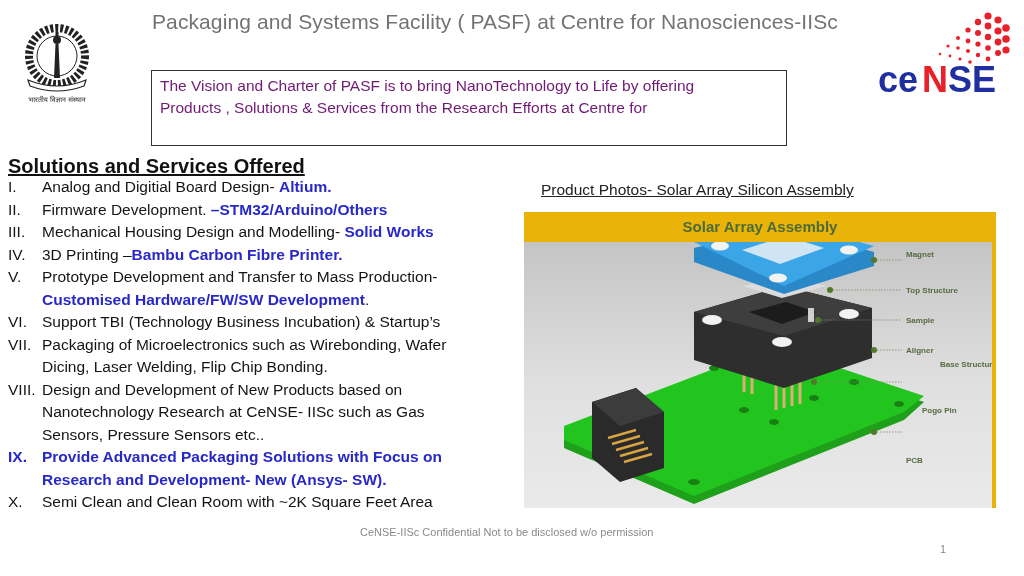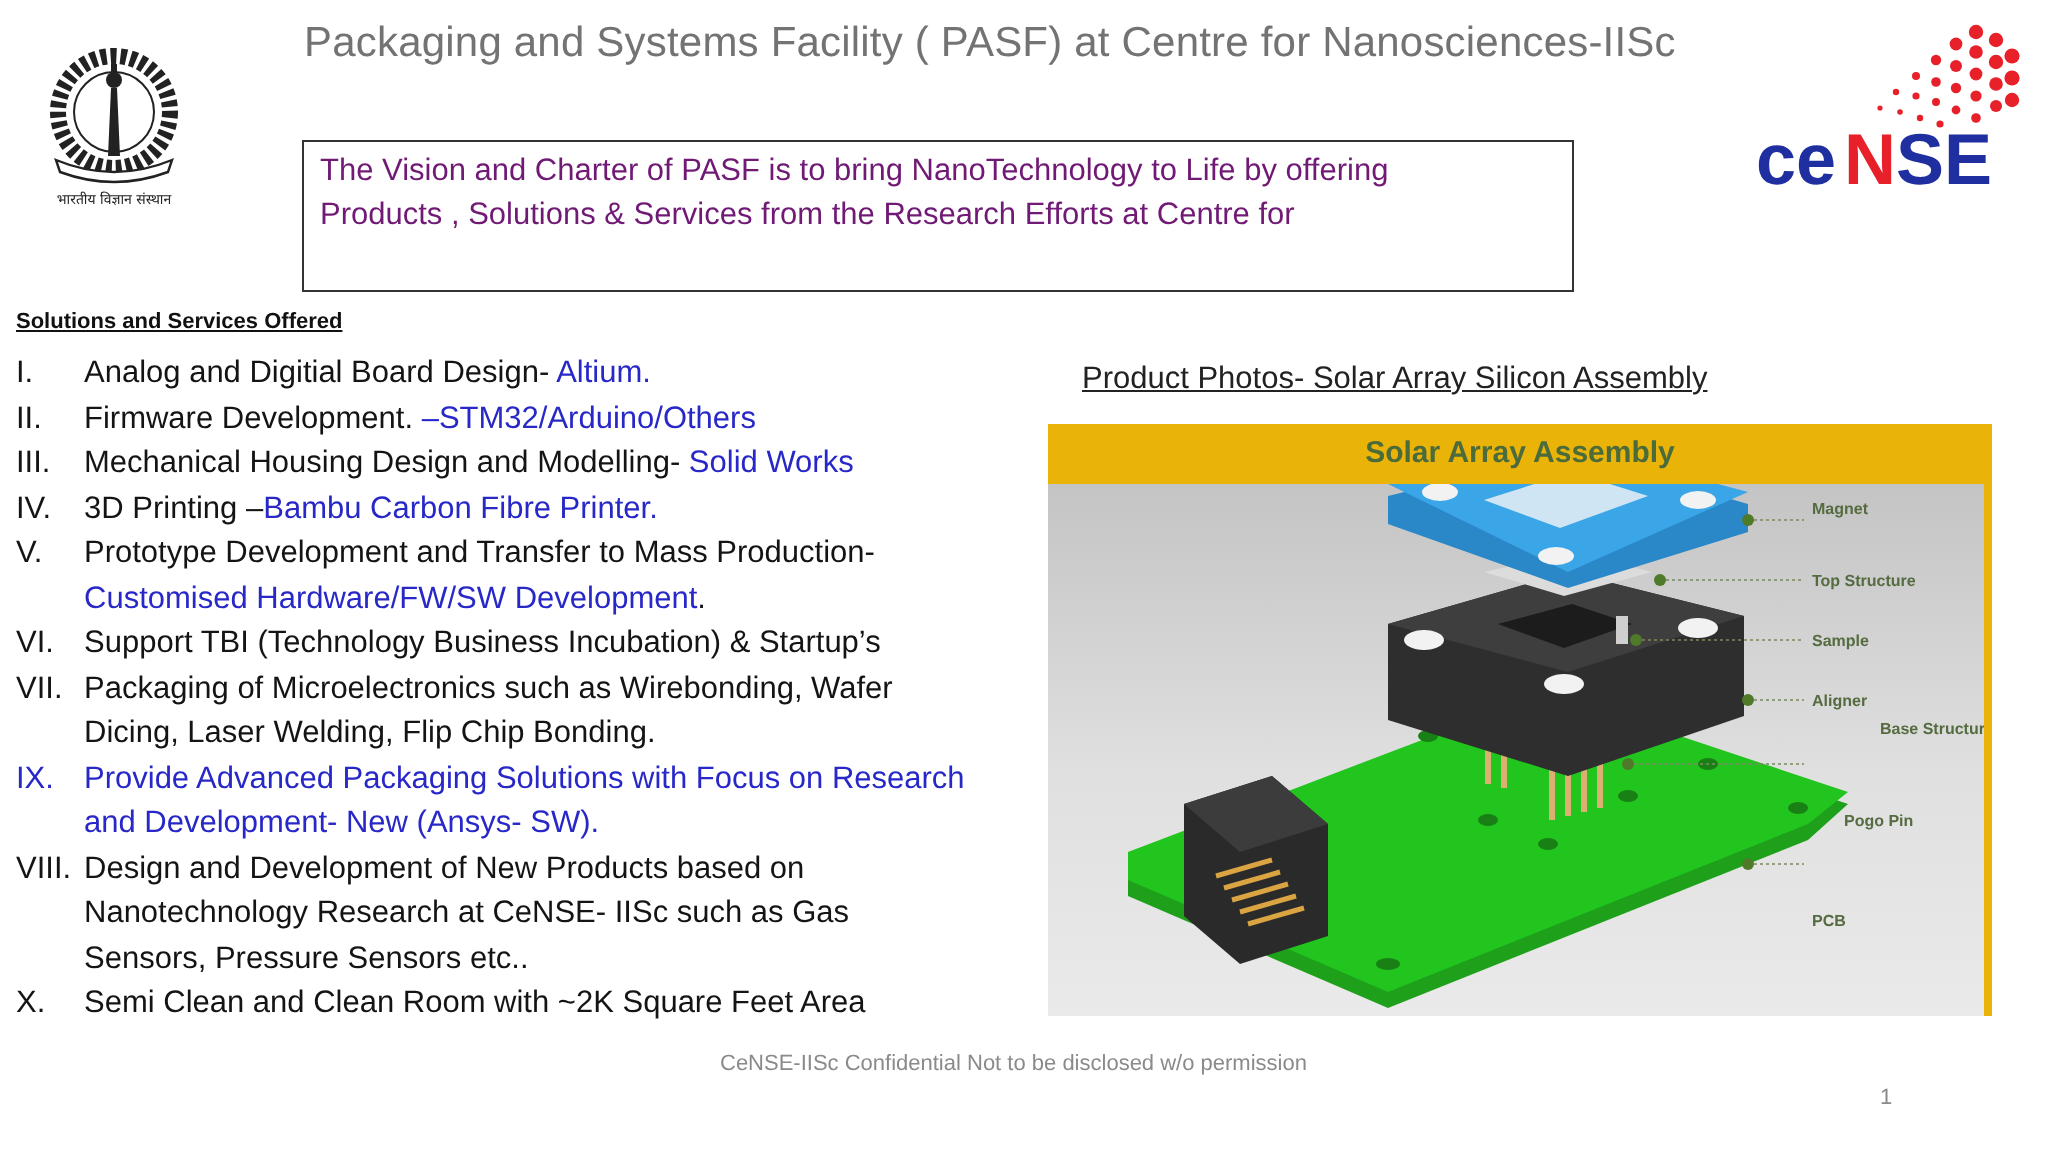--- a/index.html
+++ b/index.html
@@ -4,25 +4,25 @@
 <style>
   html, body { margin:0; padding:0; }
   body { width:1024px; height:576px; background:#ffffff; position:relative; overflow:hidden;
          font-family:"Liberation Sans", sans-serif; }
   .abs { position:absolute; }
   #title { left:152px; top:10px; font-size:21px; color:#737373; white-space:nowrap; letter-spacing:0.1px; }
   #iisc-logo { left:14px; top:20px; width:86px; height:86px; }
   #cense-logo { left:876px; top:8px; width:146px; height:92px; }
   #vision-box { left:151px; top:70px; width:636px; height:76px; border:1.5px solid #333; box-sizing:border-box;
                 padding:4px 8px; color:#701a75; font-size:15.5px; line-height:22px; }
-  #services-heading { left:8px; top:155px; font-size:11px; font-weight:bold; text-decoration:underline; color:#111; }
+  #services-heading { left:8px; top:155px; font-size:20px; font-weight:bold; text-decoration:underline; color:#111; }
   #services-list { left:8px; top:176px; width:500px; font-size:15.5px; color:#141414; }
   .svc { position:relative; padding-left:34px; line-height:22.5px; }
   .svc .num { position:absolute; left:0; top:0; }
-  .blue { color:#2828c8; }
+  .blue { color:#2828c8;font-weight:bold; }
   #photo-heading { left:541px; top:181px; font-size:15.5px; color:#222; text-decoration:underline; }
   #img-panel { left:524px; top:212px; width:472px; height:296px; background:#eab308; }
   #img-title { left:0; top:6px; width:100%; text-align:center; font-size:15px; font-weight:bold; color:#4b6b3a; }
   #render-area { left:0; top:30px; width:468px; height:266px; background:linear-gradient(180deg,#c4c4c4 0%,#e0e0e0 55%,#eaeaea 100%); overflow:hidden; }
   .lbl { position:absolute; font-size:8px; font-weight:bold; color:#556b40; white-space:nowrap; }
   #footer-text { left:360px; top:526px; font-size:11px; color:#8a8a8a; }
   #page-number { left:940px; top:543px; font-size:11px; color:#8a8a8a; }
 </style>
 </head>
 <body>
@@ -105,27 +105,27 @@
     <span>Prototype Development and Transfer to Mass Production-</span><br><span class="blue">Customised Hardware/FW/SW Development</span><span>.</span>
   </div>
   <div class="svc">
     <span class="num">VI.</span>
     <span>Support TBI (Technology Business Incubation) &amp; Startup’s</span>
   </div>
   <div class="svc" style="width:440px">
     <span class="num">VII.</span>
     <span>Packaging of Microelectronics such as Wirebonding, Wafer Dicing, Laser Welding, Flip Chip Bonding.</span>
   </div>
+  <div class="svc" style="width:440px">
+    <span class="num">VIII.</span>
+    <span>Design and Development of New Products based on Nanotechnology Research at CeNSE- IISc such as Gas Sensors, Pressure Sensors etc..</span>
+  </div>
   <div class="svc blue" style="width:455px">
     <span class="num">IX.</span>
     <span>Provide Advanced Packaging Solutions with Focus on Research and Development- New (Ansys- SW).</span>
-  </div>
-  <div class="svc" style="width:440px">
-    <span class="num">VIII.</span>
-    <span>Design and Development of New Products based on Nanotechnology Research at CeNSE- IISc such as Gas Sensors, Pressure Sensors etc..</span>
   </div>
   <div class="svc">
     <span class="num">X.</span>
     <span>Semi Clean and Clean Room with ~2K Square Feet Area</span>
   </div>
 </div>
 
 <div id="photo-heading" class="abs">Product Photos- Solar Array Silicon Assembly</div>
 
 <div id="img-panel" class="abs">

